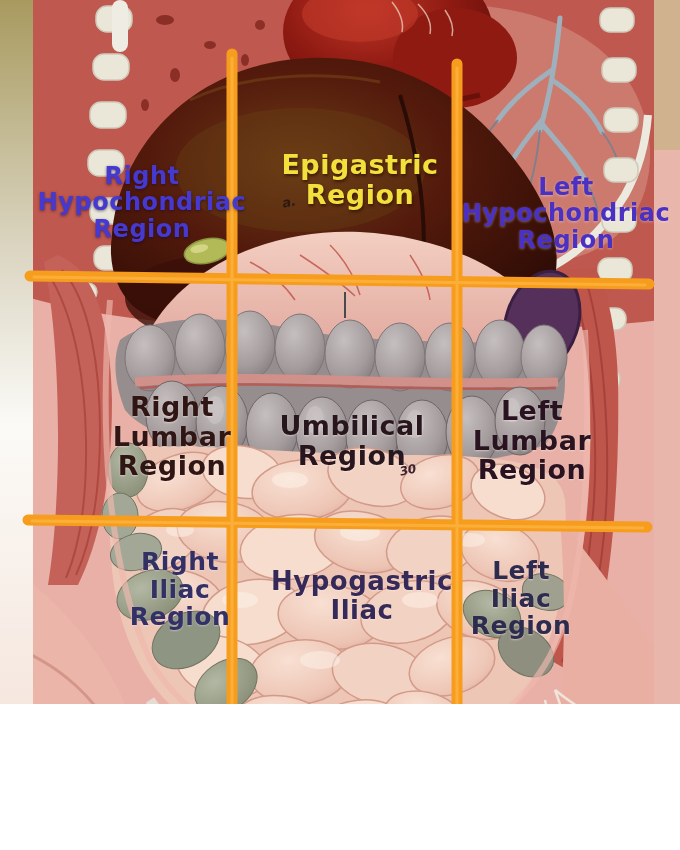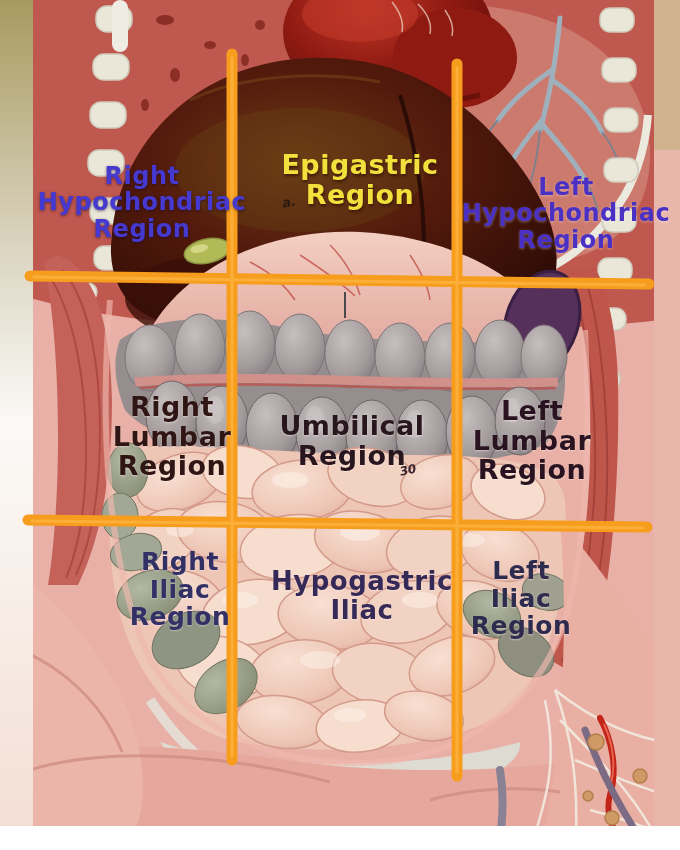--- a/index.html
+++ b/index.html
@@ -1,17 +1,17 @@
 <!DOCTYPE html>
 <html><head>
 <meta charset="utf-8">
 <style>
   html,body{margin:0;padding:0;background:#fff;}
   .stage{
-    position:relative;width:680px;height:826px;overflow:hidden;
+    position:relative;width:680px;height:704px;overflow:hidden;
     font-family:"DejaVu Sans","Liberation Sans",sans-serif;
     background:#e8b0a6;
   }
   .stage svg{position:absolute;left:0;top:0;display:block;}
   .region-label{
     position:absolute;transform:translate(-50%,-50%);
     text-align:center;font-weight:bold;white-space:pre-line;
     line-height:1.1;letter-spacing:.5px;pointer-events:none;
   }
   .lbl-rh{left:142px;top:203px;font-size:24px;color:#4639cf;text-shadow:0 1px 3px rgba(20,5,40,.55);}

